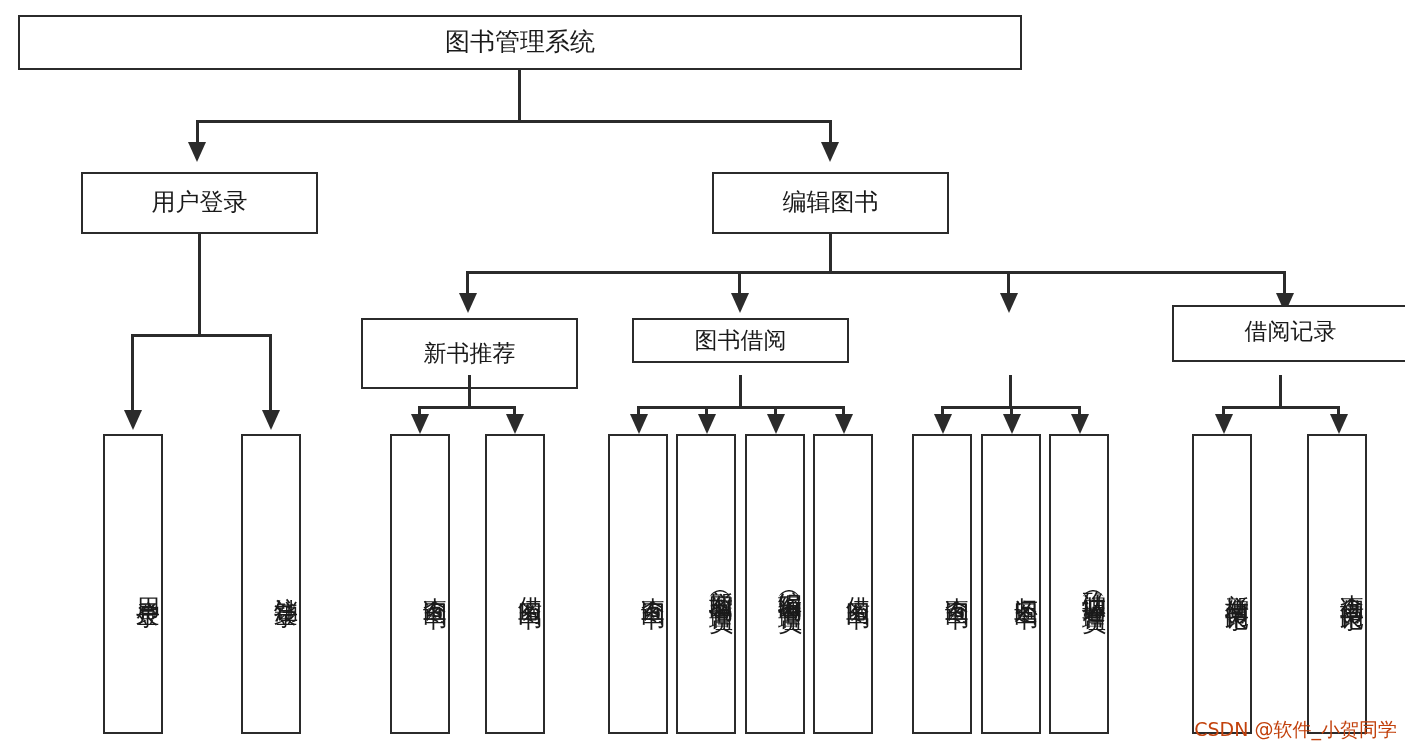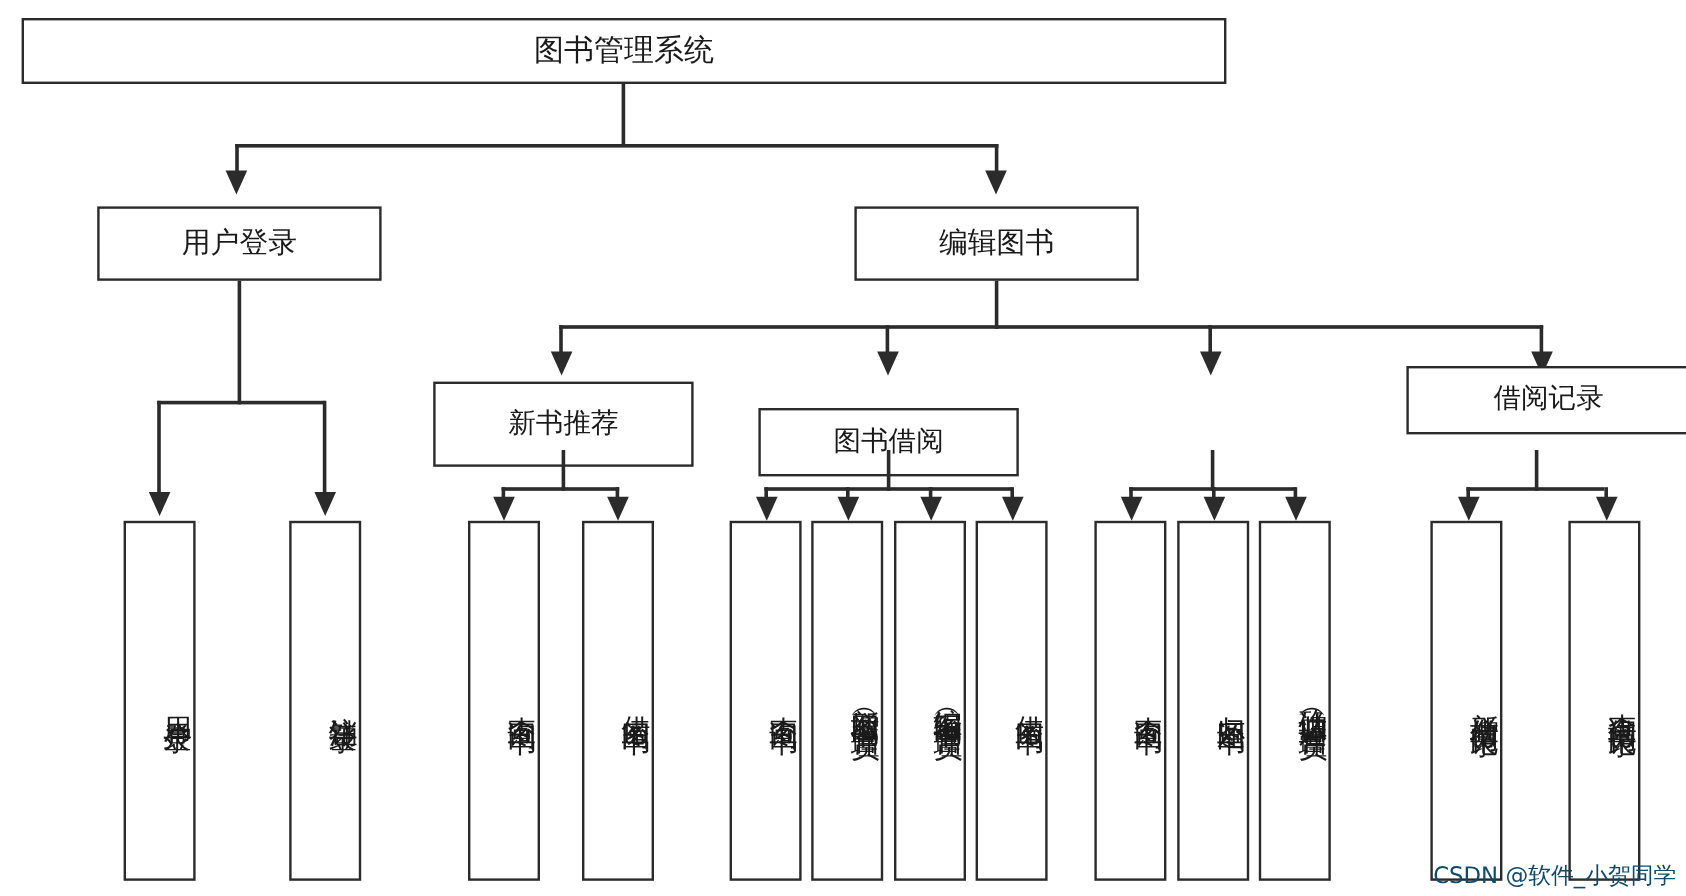--- a/index.html
+++ b/index.html
@@ -69,21 +69,21 @@
     border-left: 9px solid transparent;
     border-right: 9px solid transparent;
     border-top: 20px solid #2b2b2b;
   }
   
   #watermark {
     position: absolute;
     right: 8px;
     bottom: 4px;
     font-size: 19px;
-    color: #0c4a6e;
+    color: #c2410c;
     white-space: nowrap;
     pointer-events: none;
   }
 </style>
 </head>
 <body>
 
 <div id="canvas">
 
   <div class="node root" style="left:18px; top:15px; width:1004px; height:55px;">图书管理系统</div>
@@ -115,21 +115,21 @@
   <div class="arrow" style="left:459px; top:293px;"></div>
   <div class="vline" style="left:738px; top:271px; height:24px;"></div>
   <div class="arrow" style="left:731px; top:293px;"></div>
   <div class="vline" style="left:1007px; top:271px; height:24px;"></div>
   <div class="arrow" style="left:1000px; top:293px;"></div>
   <div class="vline" style="left:1283px; top:271px; height:24px;"></div>
   <div class="arrow" style="left:1276px; top:293px;"></div>
 
   <div class="node level3" style="left:361px; top:318px; width:217px; height:71px;">新书推荐</div>
 
-  <div class="node level3" style="left:632px; top:318px; width:217px; height:57px;margin-top:22px;">图书借阅</div>
+  <div class="node level3" style="left:632px; top:318px; width:217px; height:45px;">图书借阅</div>
 
 
   <div class="node level3" style="left:1172px; top:305px; width:237px; height:57px;font-family:Liberation Mono, monospace;">借阅记录</div>
 
   <div class="vline" style="left:468px; top:375px; height:34px;"></div>
   <div class="hline" style="left:418px; top:406px; width:98px;"></div>
   <div class="vline" style="left:418px; top:406px; height:14px;"></div>
   <div class="arrow" style="left:411px; top:414px;"></div>
   <div class="vline" style="left:513px; top:406px; height:14px;"></div>
   <div class="arrow" style="left:506px; top:414px;"></div>

